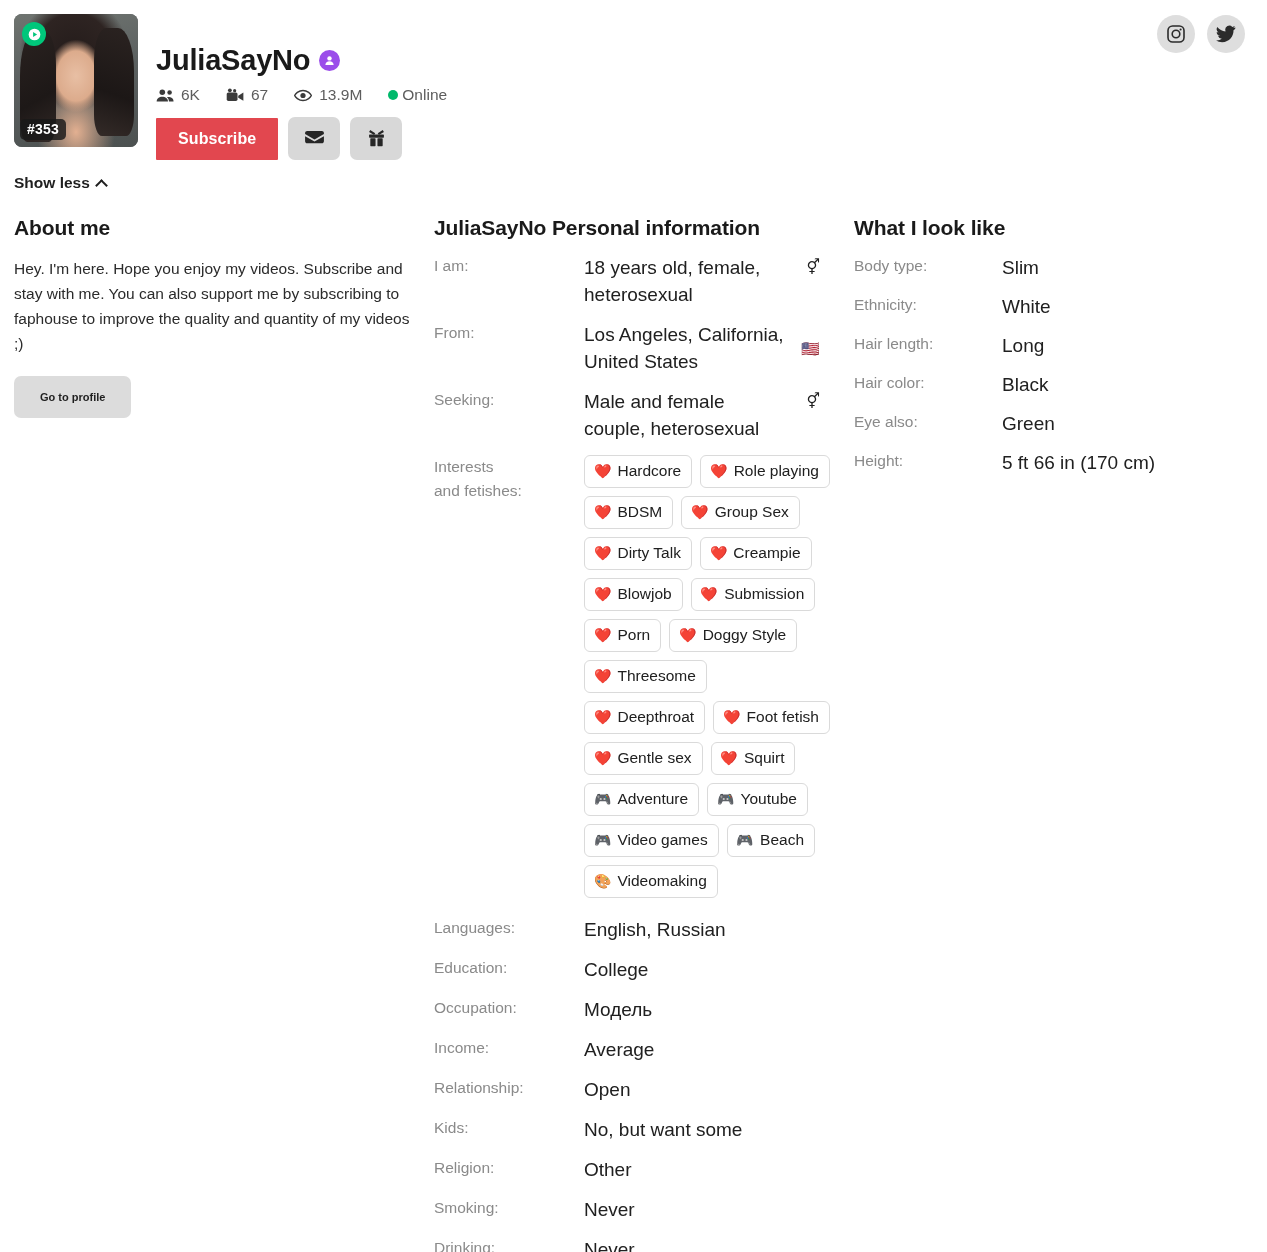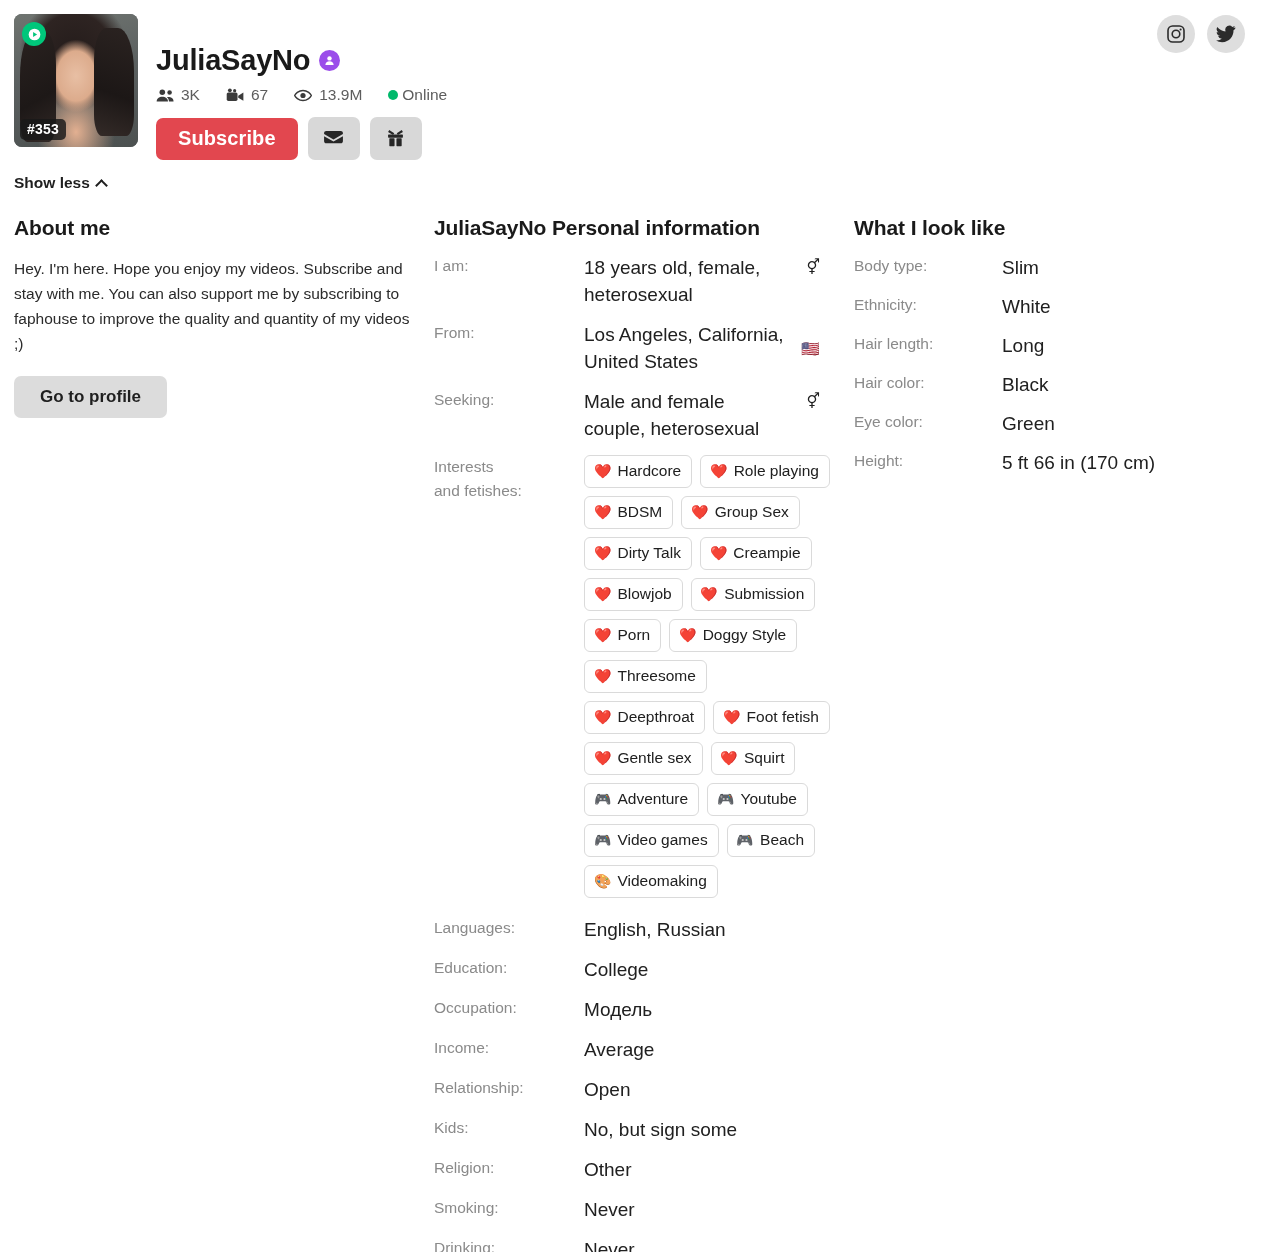--- a/index.html
+++ b/index.html
@@ -126,23 +126,23 @@
   .btn-row {
     display: flex;
     align-items: center;
     gap: 10px;
     margin-top: 13px;
   }
   .btn-subscribe {
     background: #e2474f;
     color: #ffffff;
     border: none;
-    border-radius: 7px;
+    border-radius: 1px;
     font-family: "Liberation Sans", sans-serif;
-    font-size: 20px;
+    font-size: 16px;
     font-weight: bold;
     padding: 0 22px;
     height: 42px;
     cursor: pointer;
     letter-spacing: 0.1px;
   }
   .btn-icon {
     width: 52px; height: 43px;
     background: #d8d8d8;
     border: none;
@@ -213,21 +213,21 @@
     line-height: 25px;
     color: #2b2b2b;
     margin: 0 0 20px 0;
     max-width: 400px;
   }
   .btn-goto {
     background: #dcdcdc;
     border: none;
     border-radius: 7px;
     font-family: "Liberation Sans", sans-serif;
-    font-size: 17px;
+    font-size: 11px;
     font-weight: bold;
     color: #1f1f1f;
     padding: 0 26px;
     height: 42px;
     cursor: pointer;
   }
 
   
   .info-row {
     display: flex;
@@ -326,21 +326,21 @@
     <div class="stats-row">
       <span class="stat">
         <span class="ic">
           <svg width="18" height="15" viewBox="0 0 20 16" aria-hidden="true" fill="currentColor">
             <circle cx="7" cy="4.3" r="3.1"></circle>
             <path d="M0.7 14.6c0-3.4 2.8-5.3 6.3-5.3s6.3 1.9 6.3 5.3z"></path>
             <circle cx="15.1" cy="4.6" r="2.5"></circle>
             <path d="M12.1 9.9c2.6-.6 7.4.1 7.4 4.7h-5.1c0-1.9-.9-3.6-2.3-4.7z"></path>
           </svg>
         </span>
-        <span>3K</span>
+        <span>6K</span>
       </span>
 
       <span class="stat">
         <span class="ic">
           <svg width="18" height="15" viewBox="0 0 20 16" aria-hidden="true" fill="currentColor">
             <rect x="0.8" y="4.6" width="12" height="9.4" rx="1.8"></rect>
             <path d="M13.6 8.2 L19.3 4.8 V13.8 L13.6 10.4 Z"></path>
             <circle cx="4.3" cy="2.3" r="2.1"></circle>
             <circle cx="9.6" cy="2.6" r="1.8"></circle>
           </svg>
@@ -546,21 +546,21 @@
         <div class="info-row">
           <div class="info-label">Income:</div>
           <div class="info-value">Average</div>
         </div>
         <div class="info-row">
           <div class="info-label">Relationship:</div>
           <div class="info-value">Open</div>
         </div>
         <div class="info-row">
           <div class="info-label">Kids:</div>
-          <div class="info-value">No, but sign some</div>
+          <div class="info-value">No, but want some</div>
         </div>
         <div class="info-row">
           <div class="info-label">Religion:</div>
           <div class="info-value">Other</div>
         </div>
         <div class="info-row">
           <div class="info-label">Smoking:</div>
           <div class="info-value">Never</div>
         </div>
         <div class="info-row">
@@ -587,21 +587,21 @@
         </div>
         <div class="info-row">
           <div class="info-label">Hair length:</div>
           <div class="info-value">Long</div>
         </div>
         <div class="info-row">
           <div class="info-label">Hair color:</div>
           <div class="info-value">Black</div>
         </div>
         <div class="info-row">
-          <div class="info-label">Eye color:</div>
+          <div class="info-label">Eye also:</div>
           <div class="info-value">Green</div>
         </div>
         <div class="info-row">
           <div class="info-label">Height:</div>
           <div class="info-value">5 ft 66 in (170 cm)</div>
         </div>
       </div>
   </div>
 </div>
 

